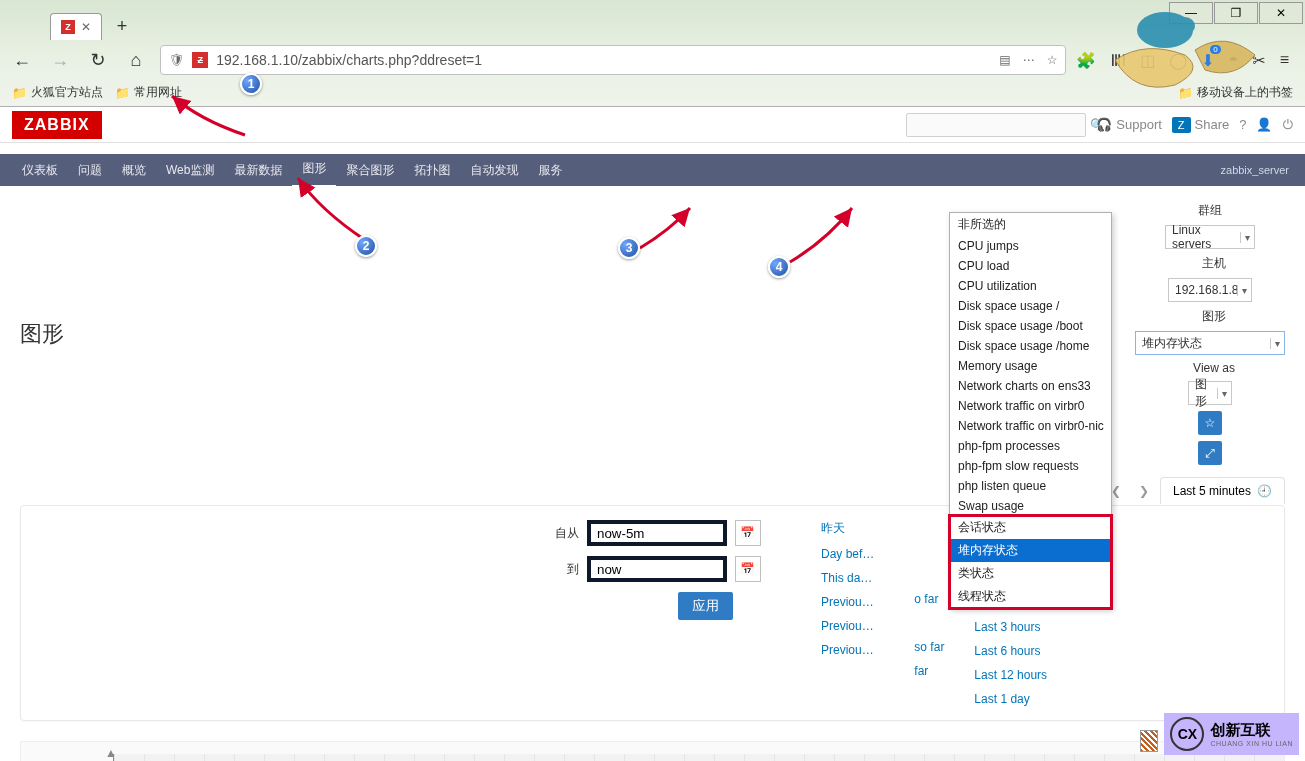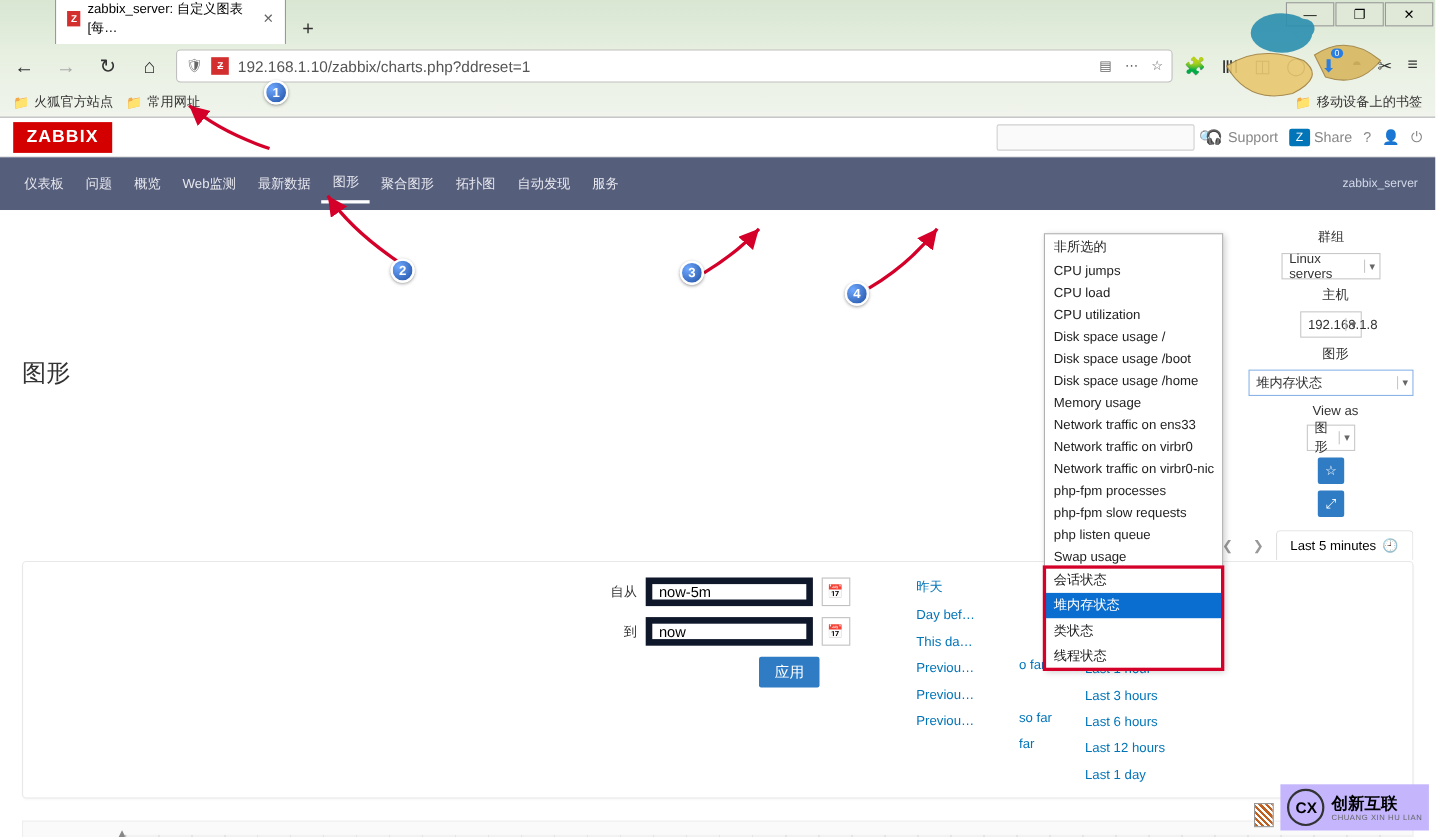--- a/index.html
+++ b/index.html
@@ -33,21 +33,21 @@
 
 .zbx-header { height: 36px; background: #fff; display: flex; align-items: center; padding: 0 12px; gap: 8px; border-bottom: 1px solid #e0e0e0; }
 .zbx-logo { background: #d40000; color: #fff; font-weight: bold; font-size: 16px; padding: 5px 12px; letter-spacing: 1px; }
 .zbx-menu { display: flex; gap: 0; }
 .zbx-menu-item { padding: 10px 12px; font-size: 12px; color: #333; cursor: pointer; position: relative; }
 .zbx-right { margin-left: auto; display: flex; align-items: center; gap: 10px; }
 .zbx-search { width: 180px; height: 24px; border: 1px solid #d0d0d0; border-radius: 2px; display: flex; align-items: center; padding: 0 6px; color: #999; background: #fafafa; }
 .zbx-search input { border: none; outline: none; flex: 1; background: transparent; }
 .zbx-icon-btn { color: #888; font-size: 13px; cursor: pointer; display: flex; align-items: center; gap: 4px; }
 .zbx-share { background: #0275b8; color: #fff; padding: 2px 6px; border-radius: 2px; font-size: 11px; }
-.zbx-subnav-actual { height: 48px; background: #555e7a; display: flex; align-items: center; padding: 0 12px; color: #fff; }
+.zbx-subnav-actual { height: 32px; background: #555e7a; display: flex; align-items: center; padding: 0 12px; color: #fff; margin-top: 11px; }
 .zbx-subnav-item { padding: 8px 10px; font-size: 12px; color: #e8e8f0; cursor: pointer; }
 .zbx-subnav-item.active { border-bottom: 3px solid #fff; }
 .subnav-right { margin-left: auto; color: #d0d8e8; font-size: 11px; padding-right: 4px; }
 
 
 .content-wrap { padding: 10px 20px; background: #fff; }
 .page-title-row { display: flex; align-items: center; gap: 14px; padding: 6px 0 14px 0; }
 .page-title { font-size: 22px; color: #333; }
 .filter-controls { margin-left: auto; display: flex; align-items: center; gap: 6px; font-size: 12px; color: #333; flex-direction: column; }
 .sel { height: 24px; border: 1px solid #c8c8c8; background: #fff; padding: 0 18px 0 6px; position: relative; display: inline-flex; align-items: center; cursor: pointer; }
@@ -59,21 +59,21 @@
 
 .time-panel { background: #fff; border: 1px solid #e8e8e8; border-radius: 4px; box-shadow: 0 1px 2px rgba(0,0,0,0.03); display: flex; padding: 14px 20px; position: relative; margin-bottom: 20px; }
 .time-top-tabs { position: absolute; top: -28px; right: 0; display: flex; align-items: center; gap: 4px; }
 .time-zoom-out { color: #999; padding: 6px 10px; font-size: 12px; cursor: default; }
 .chev { width: 24px; height: 24px; display: flex; align-items: center; justify-content: center; color: #999; border-radius: 2px; cursor: pointer; }
 .time-last-tab { background: #fff; border: 1px solid #e0e0e0; border-bottom: none; padding: 6px 12px; border-radius: 4px 4px 0 0; font-size: 12px; display: flex; align-items: center; gap: 6px; }
 
 .time-col-form { display: flex; flex-direction: column; gap: 10px; padding-right: 40px; min-width: 240px; }
 .time-col-form .row { display: flex; align-items: center; gap: 8px; }
 .time-col-form label { width: 28px; text-align: right; color: #333; }
-.time-col-form input { width: 152px; height: 26px; border: 6px solid #0f172a; padding: 0 6px; }
+.time-col-form input { width: 140px; height: 26px; border: 4px solid #0f172a; padding: 0 6px; }
 .cal-btn { width: 26px; height: 26px; border: 1px solid #c0c0c0; display: flex; align-items: center; justify-content: center; color: #888; cursor: pointer; background: #fff; }
 .apply-btn { align-self: flex-end; margin-right: 28px; background: #2f7cc4; color: #fff; border: none; padding: 5px 14px; cursor: pointer; border-radius: 2px; }
 
 .time-col-links { display: flex; flex-direction: column; gap: 10px; padding: 0 20px; font-size: 12px; }
 .time-col-links a { color: #0275b8; text-decoration: none; cursor: pointer; white-space: nowrap; }
 .time-col-links a.sel-pill { background: #97aab3; background: #8aa0aa; color: #fff; padding: 2px 8px; border-radius: 3px; }
 
 
 .graph-dropdown { position: absolute; left: 949px; top: 212px; width: 163px; background: #fff; border: 1px solid #b0b0b0; box-shadow: 2px 2px 6px rgba(0,0,0,0.2); z-index: 100; }
 .graph-dropdown .opt { padding: 3px 8px; font-size: 12px; cursor: pointer; color: #222; white-space: nowrap; }
@@ -109,21 +109,20 @@
   </div>
   <svg class="bird-deco" viewBox="0 0 220 105">
     <ellipse cx="110" cy="30" rx="28" ry="18" fill="#2b8fb0"></ellipse>
     <ellipse cx="130" cy="26" rx="10" ry="9" fill="#2b8fb0"></ellipse>
     <path d="M 60 60 Q 90 40 130 55 Q 150 70 120 85 Q 80 95 60 60" fill="#e8c870" stroke="#a08040"></path>
     <path d="M 140 50 Q 170 30 200 55 Q 180 80 150 70 Z" fill="#d8b860" stroke="#a08040"></path>
   </svg>
   <div class="tab-bar">
     <div class="tab">
       <span class="tab-icon">Z</span>
-      <span>zabbix_server: 自定义图表 [每…</span>
       <span class="tab-close">✕</span>
     </div>
     <div class="new-tab">+</div>
   </div>
   <div class="addr-bar">
     <span class="nav-btn">←</span>
     <span class="nav-btn" style="color:#aaa">→</span>
     <span class="nav-btn">↻</span>
     <span class="nav-btn">⌂</span>
     <div class="url-area">
@@ -186,21 +185,21 @@
   <span class="subnav-right">zabbix_server</span>
 </div>
 
 <div class="content-wrap">
   <div class="page-title-row">
     <span class="page-title">图形</span>
     <div class="filter-controls">
       <span>群组</span>
       <span class="sel" style="width:90px">Linux servers</span>
       <span style="margin-left:8px">主机</span>
-      <span class="sel" style="width:56px">192.168.1.8</span>
+      <span class="sel" style="width:84px">192.168.1.8</span>
       <span style="margin-left:8px">图形</span>
       <span class="sel graph-sel">堆内存状态</span>
       <span style="margin-left:8px">View as</span>
       <span class="sel view-as-sel">图形</span>
       <span class="icon-btn">☆</span>
       <span class="icon-btn">⤢</span>
     </div>
   </div>
 
   <div style="position:relative; margin-top:26px;">
@@ -271,21 +270,21 @@
 
 <div class="graph-dropdown">
   <div class="opt">非所选的</div>
   <div class="opt">CPU jumps</div>
   <div class="opt">CPU load</div>
   <div class="opt">CPU utilization</div>
   <div class="opt">Disk space usage /</div>
   <div class="opt">Disk space usage /boot</div>
   <div class="opt">Disk space usage /home</div>
   <div class="opt">Memory usage</div>
-  <div class="opt">Network traffic on ens33</div>
+  <div class="opt">Network charts on ens33</div>
   <div class="opt">Network traffic on virbr0</div>
   <div class="opt">Network traffic on virbr0-nic</div>
   <div class="opt">php-fpm processes</div>
   <div class="opt">php-fpm slow requests</div>
   <div class="opt">php listen queue</div>
   <div class="opt">Swap usage</div>
   <div class="group-box">
     <div class="opt">会话状态</div>
     <div class="opt selected">堆内存状态</div>
     <div class="opt">类状态</div>

